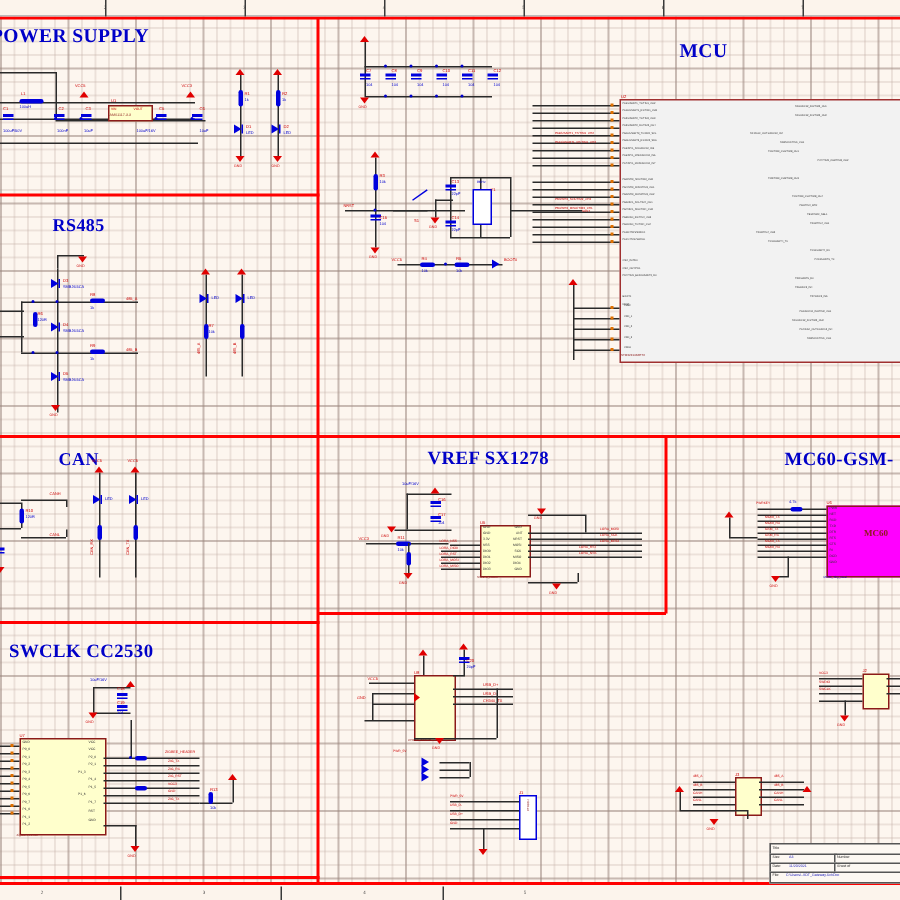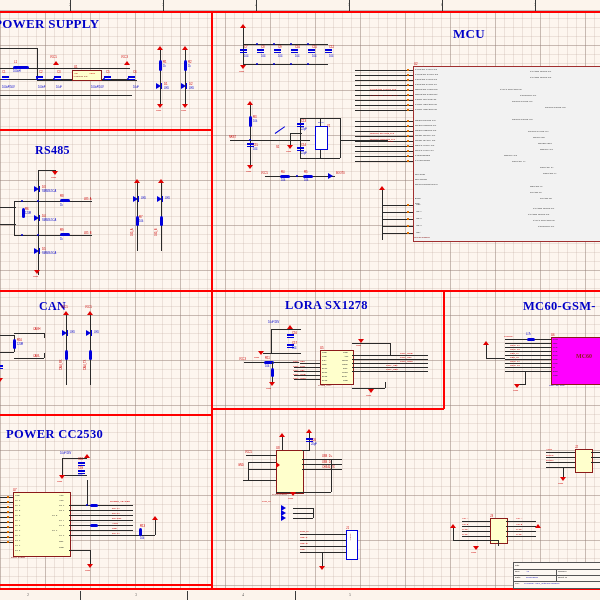--- a/index.html
+++ b/index.html
@@ -126,23 +126,23 @@
   <div class="divider" style="left:0;top:414px;width:213px;height:1.6px;"></div>
   <div class="divider" style="left:212px;top:290px;width:388px;height:1.6px;"></div>
   <div class="divider" style="left:212px;top:408px;width:232px;height:1.6px;"></div>
   <div class="divider" style="left:443px;top:291px;width:1.6px;height:118px;"></div>
   <div class="divider" style="left:0;top:584px;width:213px;height:1.6px;"></div>
 
   <div class="sect-title" style="left:-6px;top:16px;font-size:13px;">POWER SUPPLY</div>
   <div class="sect-title" style="left:453px;top:26px;font-size:13px;">MCU</div>
   <div class="sect-title" style="left:35px;top:143px;font-size:12px;">RS485</div>
   <div class="sect-title" style="left:39px;top:299px;font-size:12px;">CAN</div>
-  <div class="sect-title" style="left:285px;top:298px;font-size:12.5px;">LORA SX1278</div>
+  <div class="sect-title" style="left:285px;top:298px;font-size:12.5px;">VREF SX1278</div>
   <div class="sect-title" style="left:523px;top:299px;font-size:12.5px;">MC60-GSM-</div>
-  <div class="sect-title" style="left:6px;top:427px;font-size:12.5px;">POWER CC2530</div>
+  <div class="sect-title" style="left:6px;top:427px;font-size:12.5px;">SWCLK CC2530</div>
 
   <div>
     <div class="wire wire-h" style="left:-10px;top:48px;width:48px;"></div>
     <div class="wire wire-v" style="left:37px;top:48px;height:32px;"></div>
     <div class="wire wire-h" style="left:-10px;top:79px;width:140px;"></div>
     <div class="wire wire-h" style="left:0px;top:68px;width:130px;"></div>
     <div class="wire wire-h" style="left:37px;top:80px;width:100px;"></div>
     <div class="wire wire-h" style="left:0px;top:95px;width:132px;"></div>
 
     <div class="res" style="left:13px;top:66px;width:16px;height:3px;border-radius:2px;"></div>

